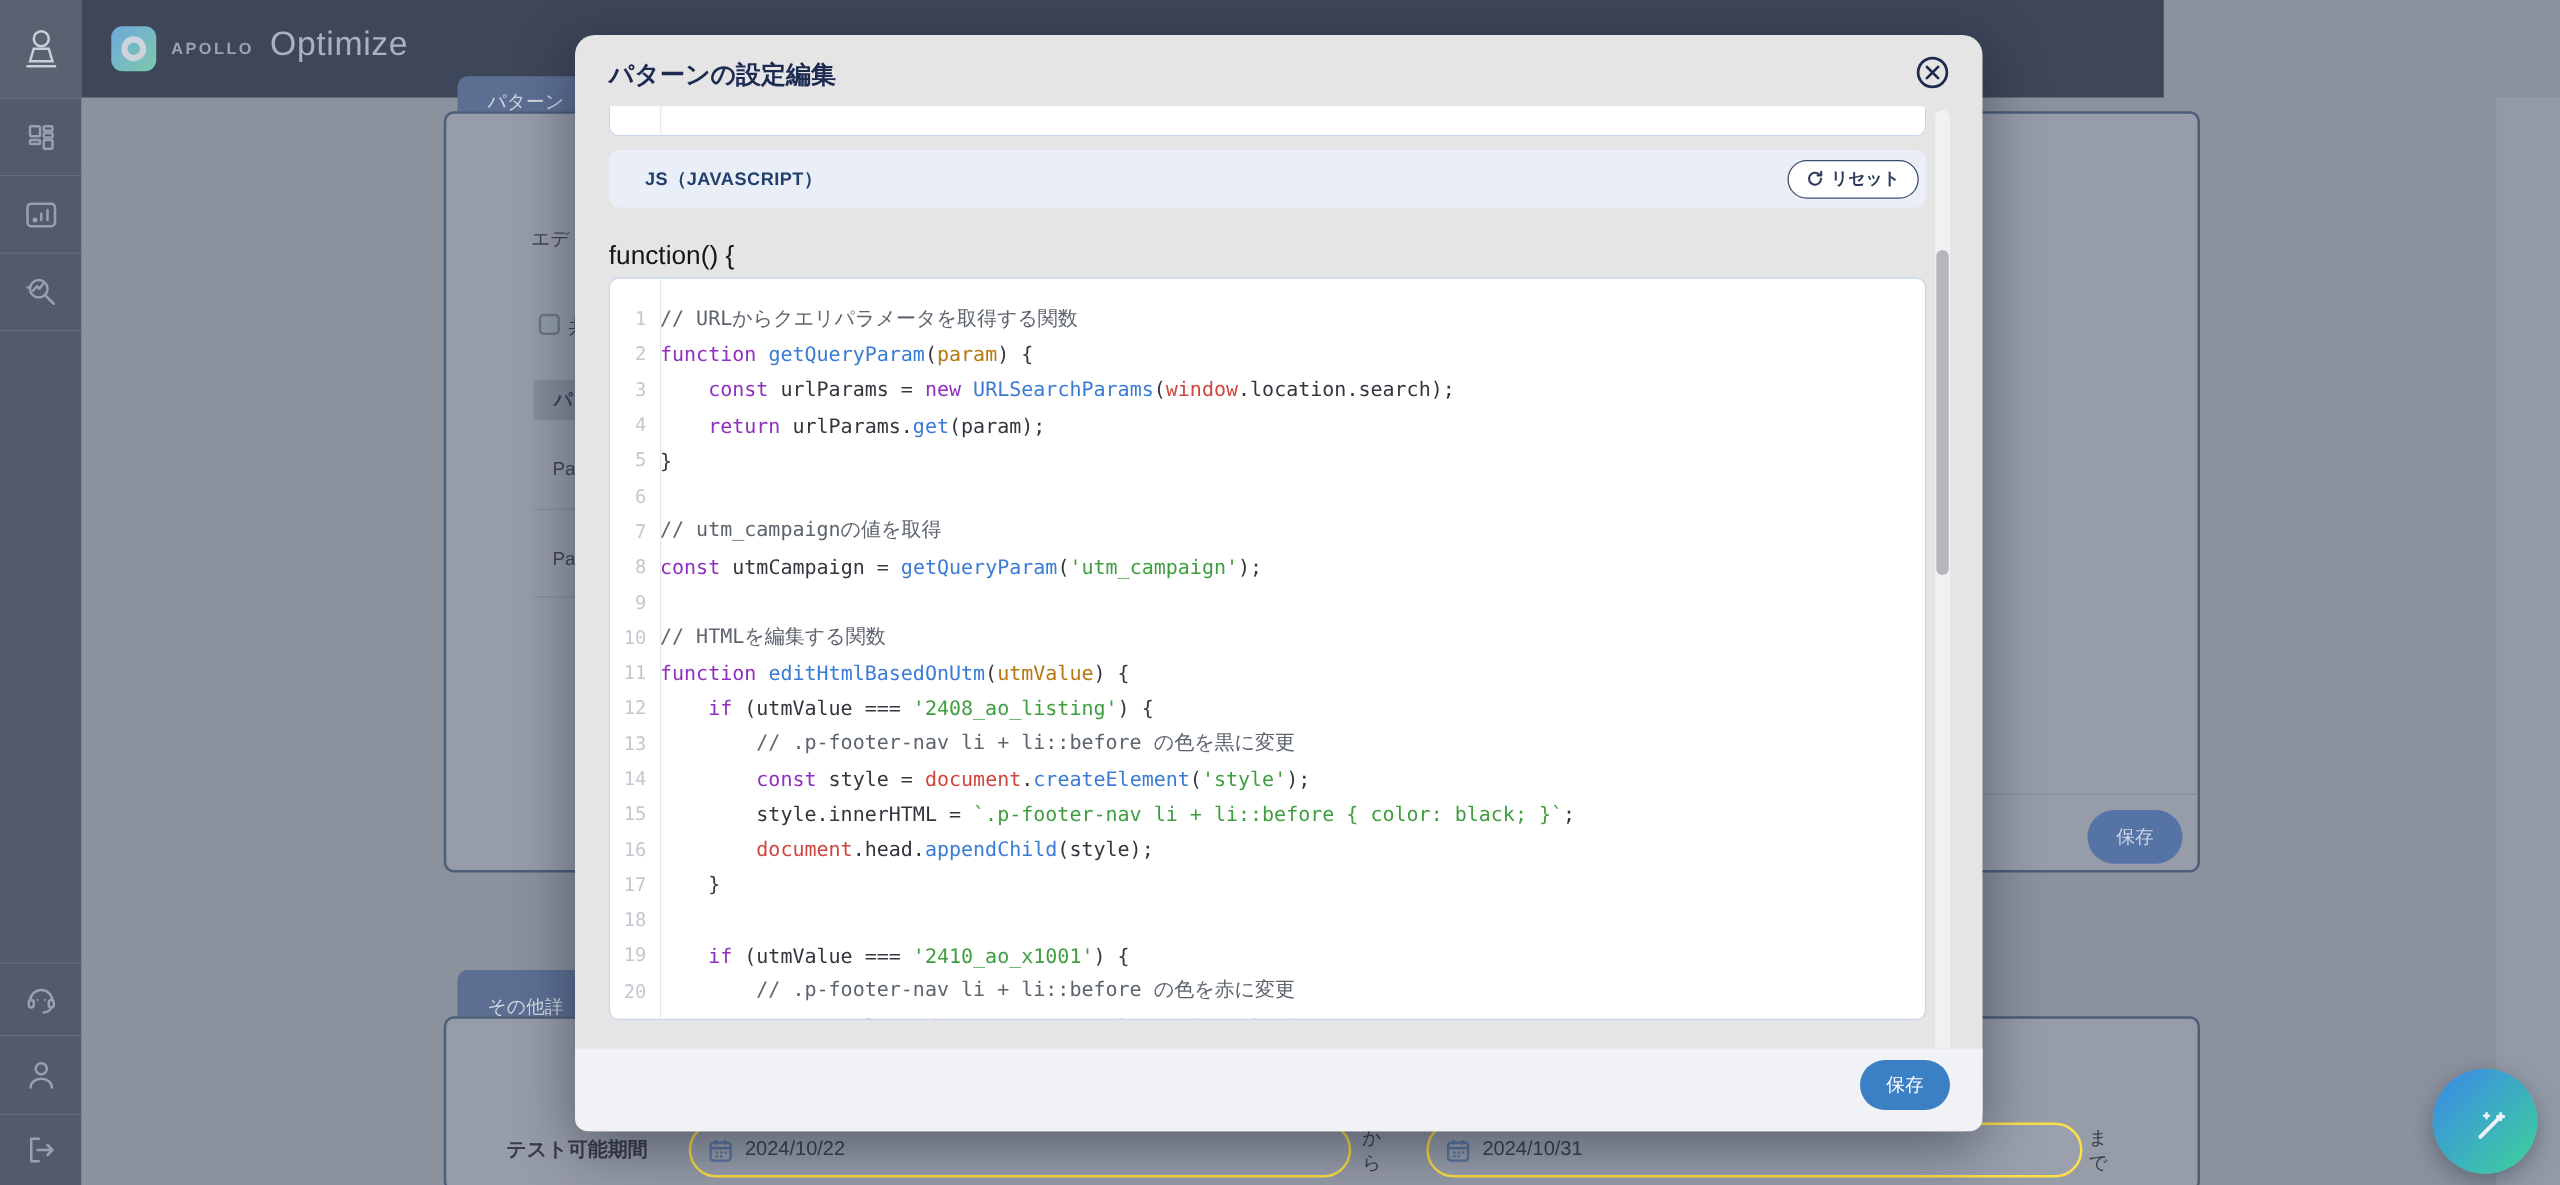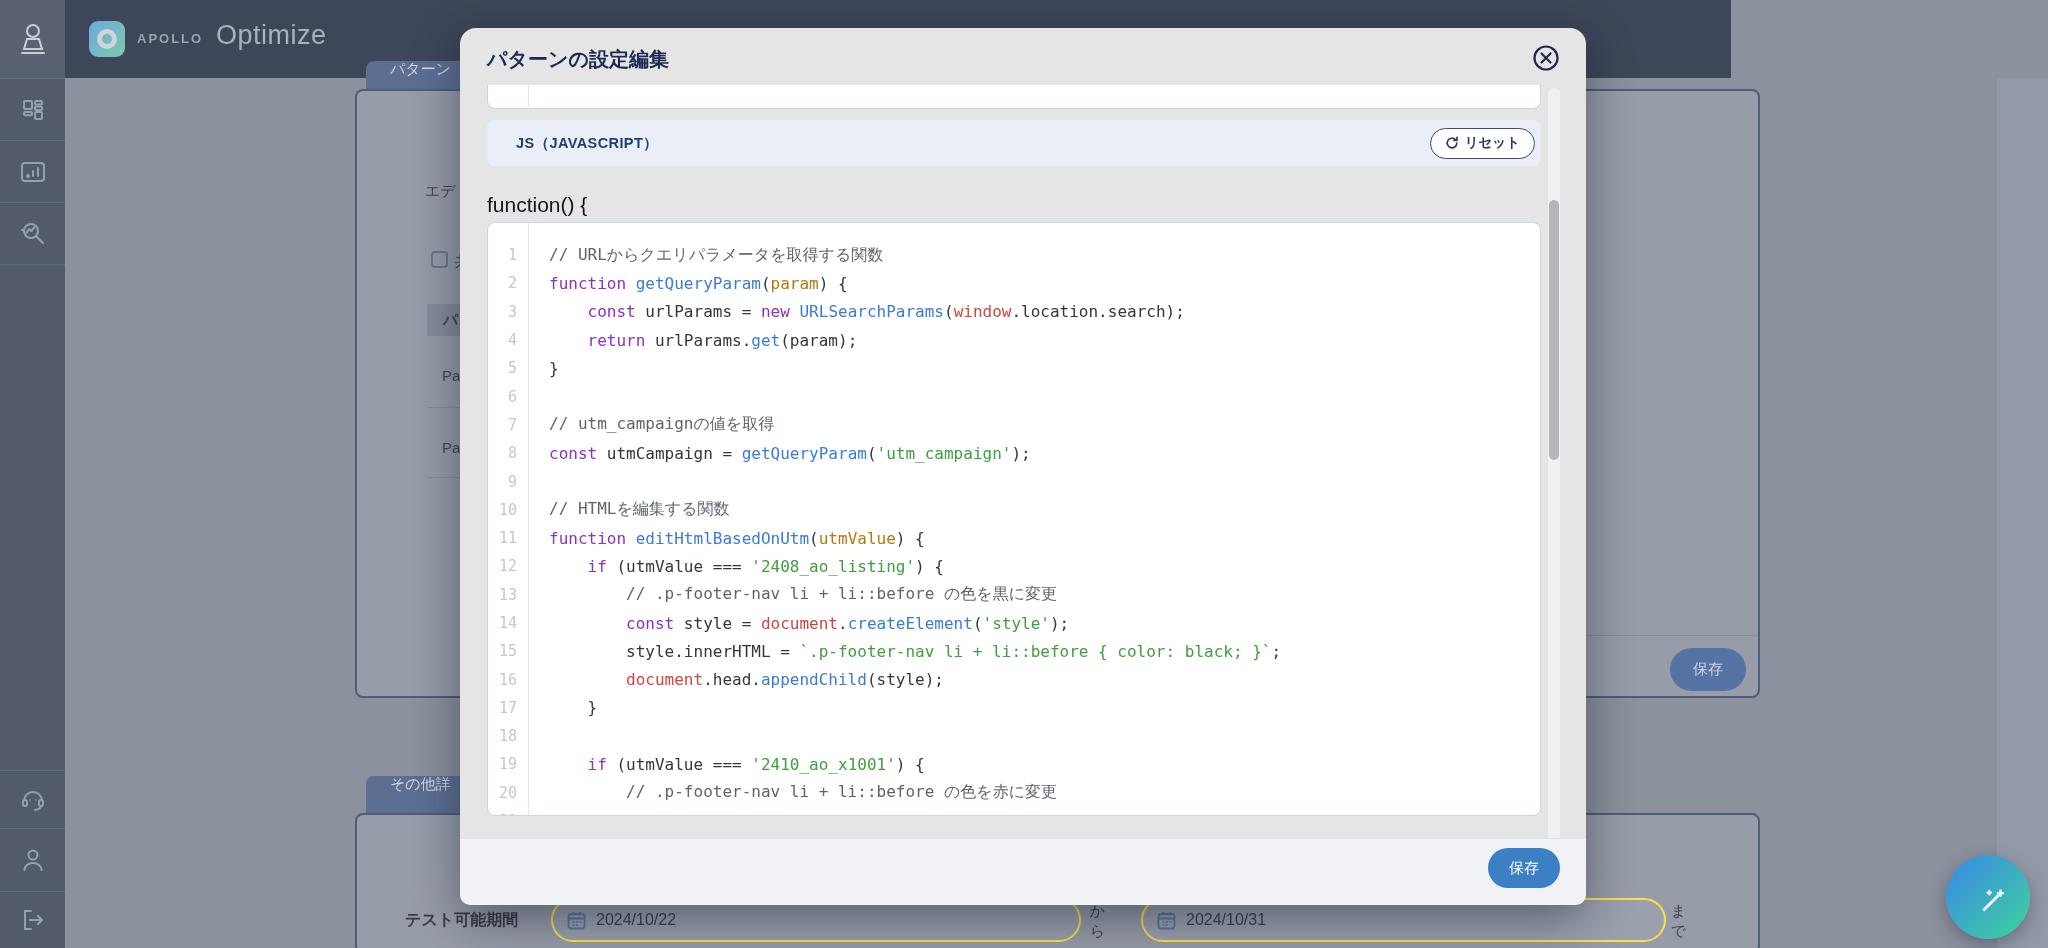--- a/index.html
+++ b/index.html
@@ -17,21 +17,21 @@
   .brand-name { left:206px; top:21px; font-size:27px; font-weight:normal; color:#aab1bd; letter-spacing:.5px;margin-left:10px;}
 
   .sidebar { left:0; top:0; width:65px; height:948px; background:#535b6b; }
   .sb-cell { position:absolute; left:0; width:65px; display:flex; align-items:center; justify-content:center;
              border-top:1px solid #646d7c; }
   .sb-top { top:0; height:78px; background:#5a6272; border-top:none; }
   .sb-icon { color:#97a0ae; }
   .right-strip { left:1997px; top:78px; width:51px; height:870px; background:#939aa7; }
 
   .tab { background:#5c6f93; color:#d3d8e1; font-size:15px; line-height:1;
-         border-radius:8px 8px 0 0; overflow:hidden; white-space:nowrap; display:flex; align-items:flex-start; padding-left:24px;}
+         border-radius:8px 8px 0 0; overflow:hidden; white-space:nowrap; display:flex; align-items:flex-end; padding-left:24px;}
   .panel { background:#969ca8; border:2px solid #4d5e79; border-radius:8px; }
 
   .bg-label { font-size:15px; color:#41464f; white-space:nowrap; overflow:hidden;}
   .bg-checkbox { width:17px; height:17px; border:2px solid #6f7683; border-radius:4px; background:#929daa;}
   .bg-thead { background:#858c99; overflow:hidden;}
   .bg-thead span { font-size:15px; font-weight:bold; color:#39455f; }
   .bg-sep { background:#868d99; height:1px; }
   .bg-save { background:#5673a6; color:#ccd5e6; font-size:15px; border:none;
              border-radius:22px; width:76px; height:43px; }
   .date-pill { background:#9aa1ad; border:2px solid #fde047; border-radius:22px; height:44px;
@@ -63,21 +63,21 @@
 
   .fn-line { left:27px; top:165px; font-size:21px; color:#141519; }
 
   .editor { left:27px; top:194px; width:1054px; height:594px; background:#fff;
             border:1px solid #c9d5ec; border-radius:8px; overflow:hidden; }
   .gutter-line { position:absolute; left:40px; top:0; bottom:0; width:1px; background:#e4e7ec; }
   .code-lines { position:absolute; left:0; top:18px; right:0; }
   .code-row { display:flex; height:28.3px; align-items:center; }
   .ln { flex:0 0 40px; text-align:right; padding-right:11px; color:#c3c7cf; font-size:15px;
         font-family:"DejaVu Sans Mono",monospace; }
-  .lc { padding-left:21px; white-space:pre; font-size:16px; font-family:"DejaVu Sans Mono",monospace; }
+  .lc { white-space:pre; font-size:16px; font-family:"DejaVu Sans Mono",monospace; }
   .tk-d { color:#33363d; } .tk-c { color:#5d646e; } .tk-k { color:#8e2fc0; }
   .tk-f { color:#3a7bd5; } .tk-p { color:#b5770e; } .tk-g { color:#d0453e; } .tk-s { color:#3f9e3f; }
 
   .mscroll-track { left:1088px; top:60px; width:12px; height:768px; background:#f1f1f3; border-radius:6px; }
   .mscroll-thumb { position:absolute; left:1px; top:112px; width:10px; height:260px; background:#b4b6ba; border-radius:5px; }
 
   .modal-footer { left:0; top:810px; width:1126px; height:67px; background:#f0f2f5;
                   border-top:1px solid #e0e3e9; border-radius:0 0 10px 10px; }
   .save-btn { position:absolute; right:26px; top:9px; width:72px; height:40px; background:#3b80c5;
               color:#ffffff; font-size:15px; border:none; border-radius:21px; cursor:pointer; }

